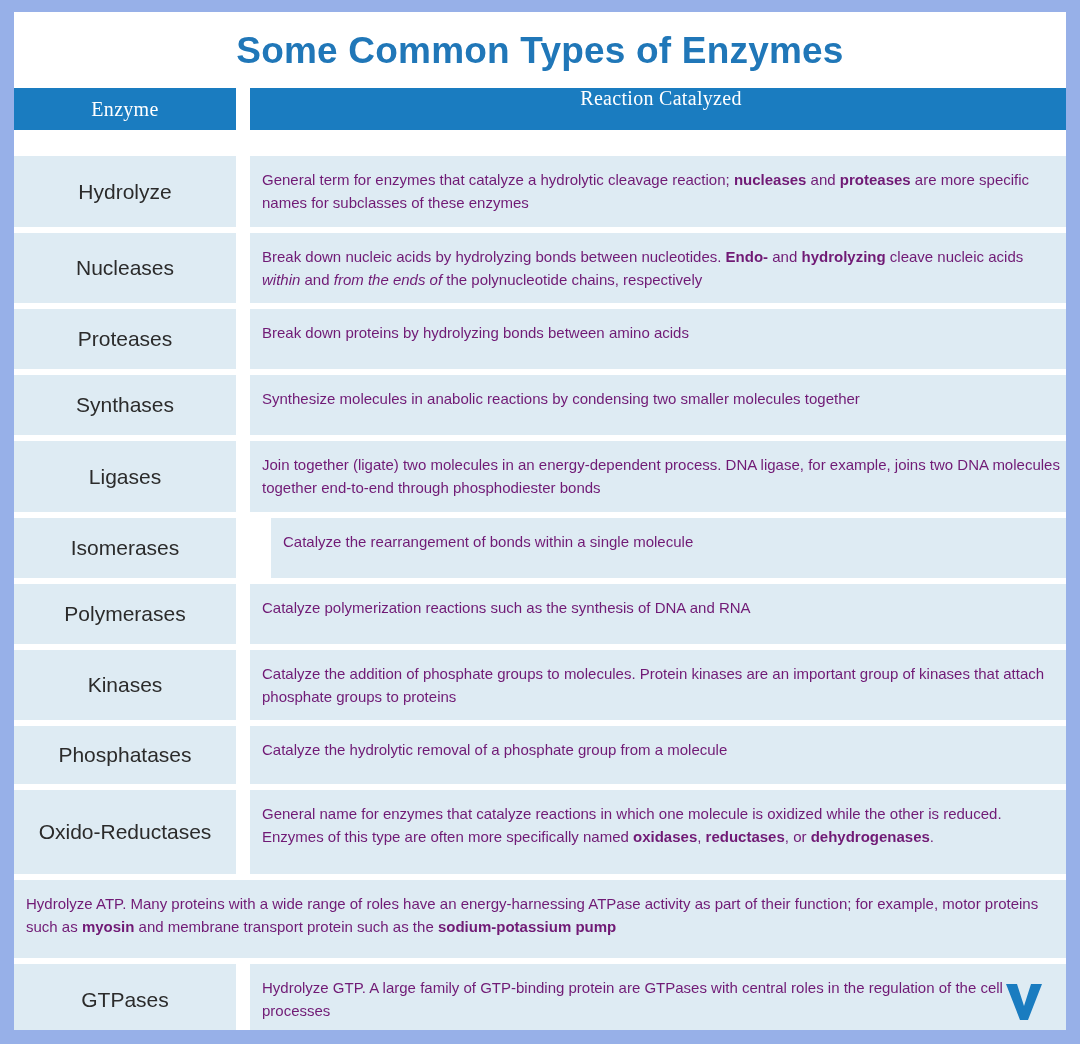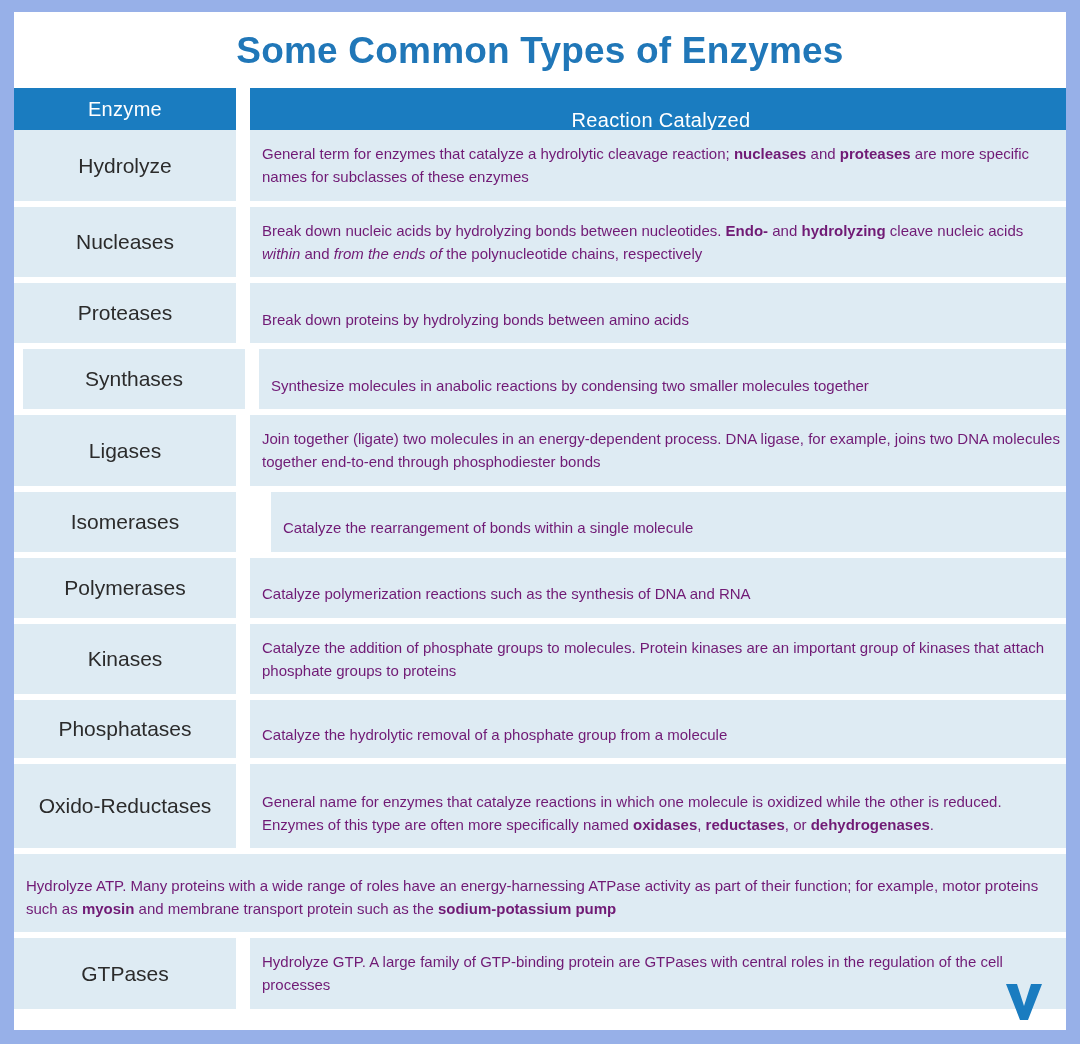--- a/index.html
+++ b/index.html
@@ -55,41 +55,42 @@
   }
 
   .row {
     display: flex;
     align-items: stretch;
     margin-bottom: 6px;
     column-gap: 14px;
   }
 
   .hdr-row {
-    margin-bottom: 0;
+    margin-bottom: 26px;
+    font-family: Liberation Serif, serif;
   }
 
   .cell-enzyme {
     width: 222px;
     flex: 0 0 222px;
     background: #deebf3;
     display: flex;
     align-items: center;
     justify-content: center;
     box-sizing: border-box;
     padding: 6px 8px;
   }
 
   .cell-reaction {
     flex: 1 1 auto;
     background: #deebf3;
     box-sizing: border-box;
     padding: 12px 6px 12px 12px;
     display: flex;
-    align-items: flex-end;
+    align-items: flex-start;
   }
 
   .hdr-row .cell-enzyme,
   .hdr-row .cell-reaction {
     background: #1a7cc0;
     height: 42px;
     padding-top: 0;
     padding-bottom: 0;
     justify-content: center;
   }
@@ -116,21 +117,21 @@
     line-height: 1.55;
     width: 100%;
   }
   .reaction-text b { font-weight: bold; }
   .reaction-text i { font-style: italic; }
 
   
   .h1 { min-height: 66px; }
   .h2 { min-height: 66px; }
   .h3 { min-height: 60px; }
-  .h4 { min-height: 60px; margin-left: 9px; }
+  .h4 { min-height: 60px; }
   .h5 { min-height: 66px; }
   .h6 { min-height: 60px; gap: 35px; }
   .h7 { min-height: 60px; }
   .h8 { min-height: 66px; }
   .h9 { min-height: 58px; }
   .h10 { min-height: 84px; }
   .h11 { min-height: 78px; }
   .h12 { min-height: 62px; }
 
   

